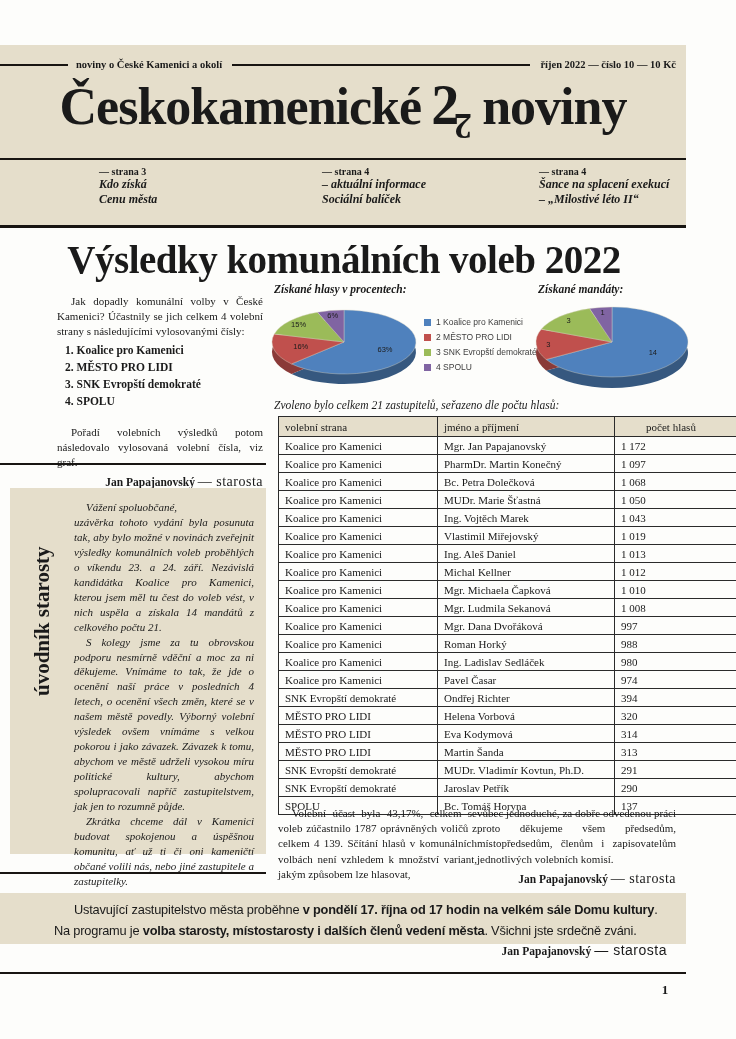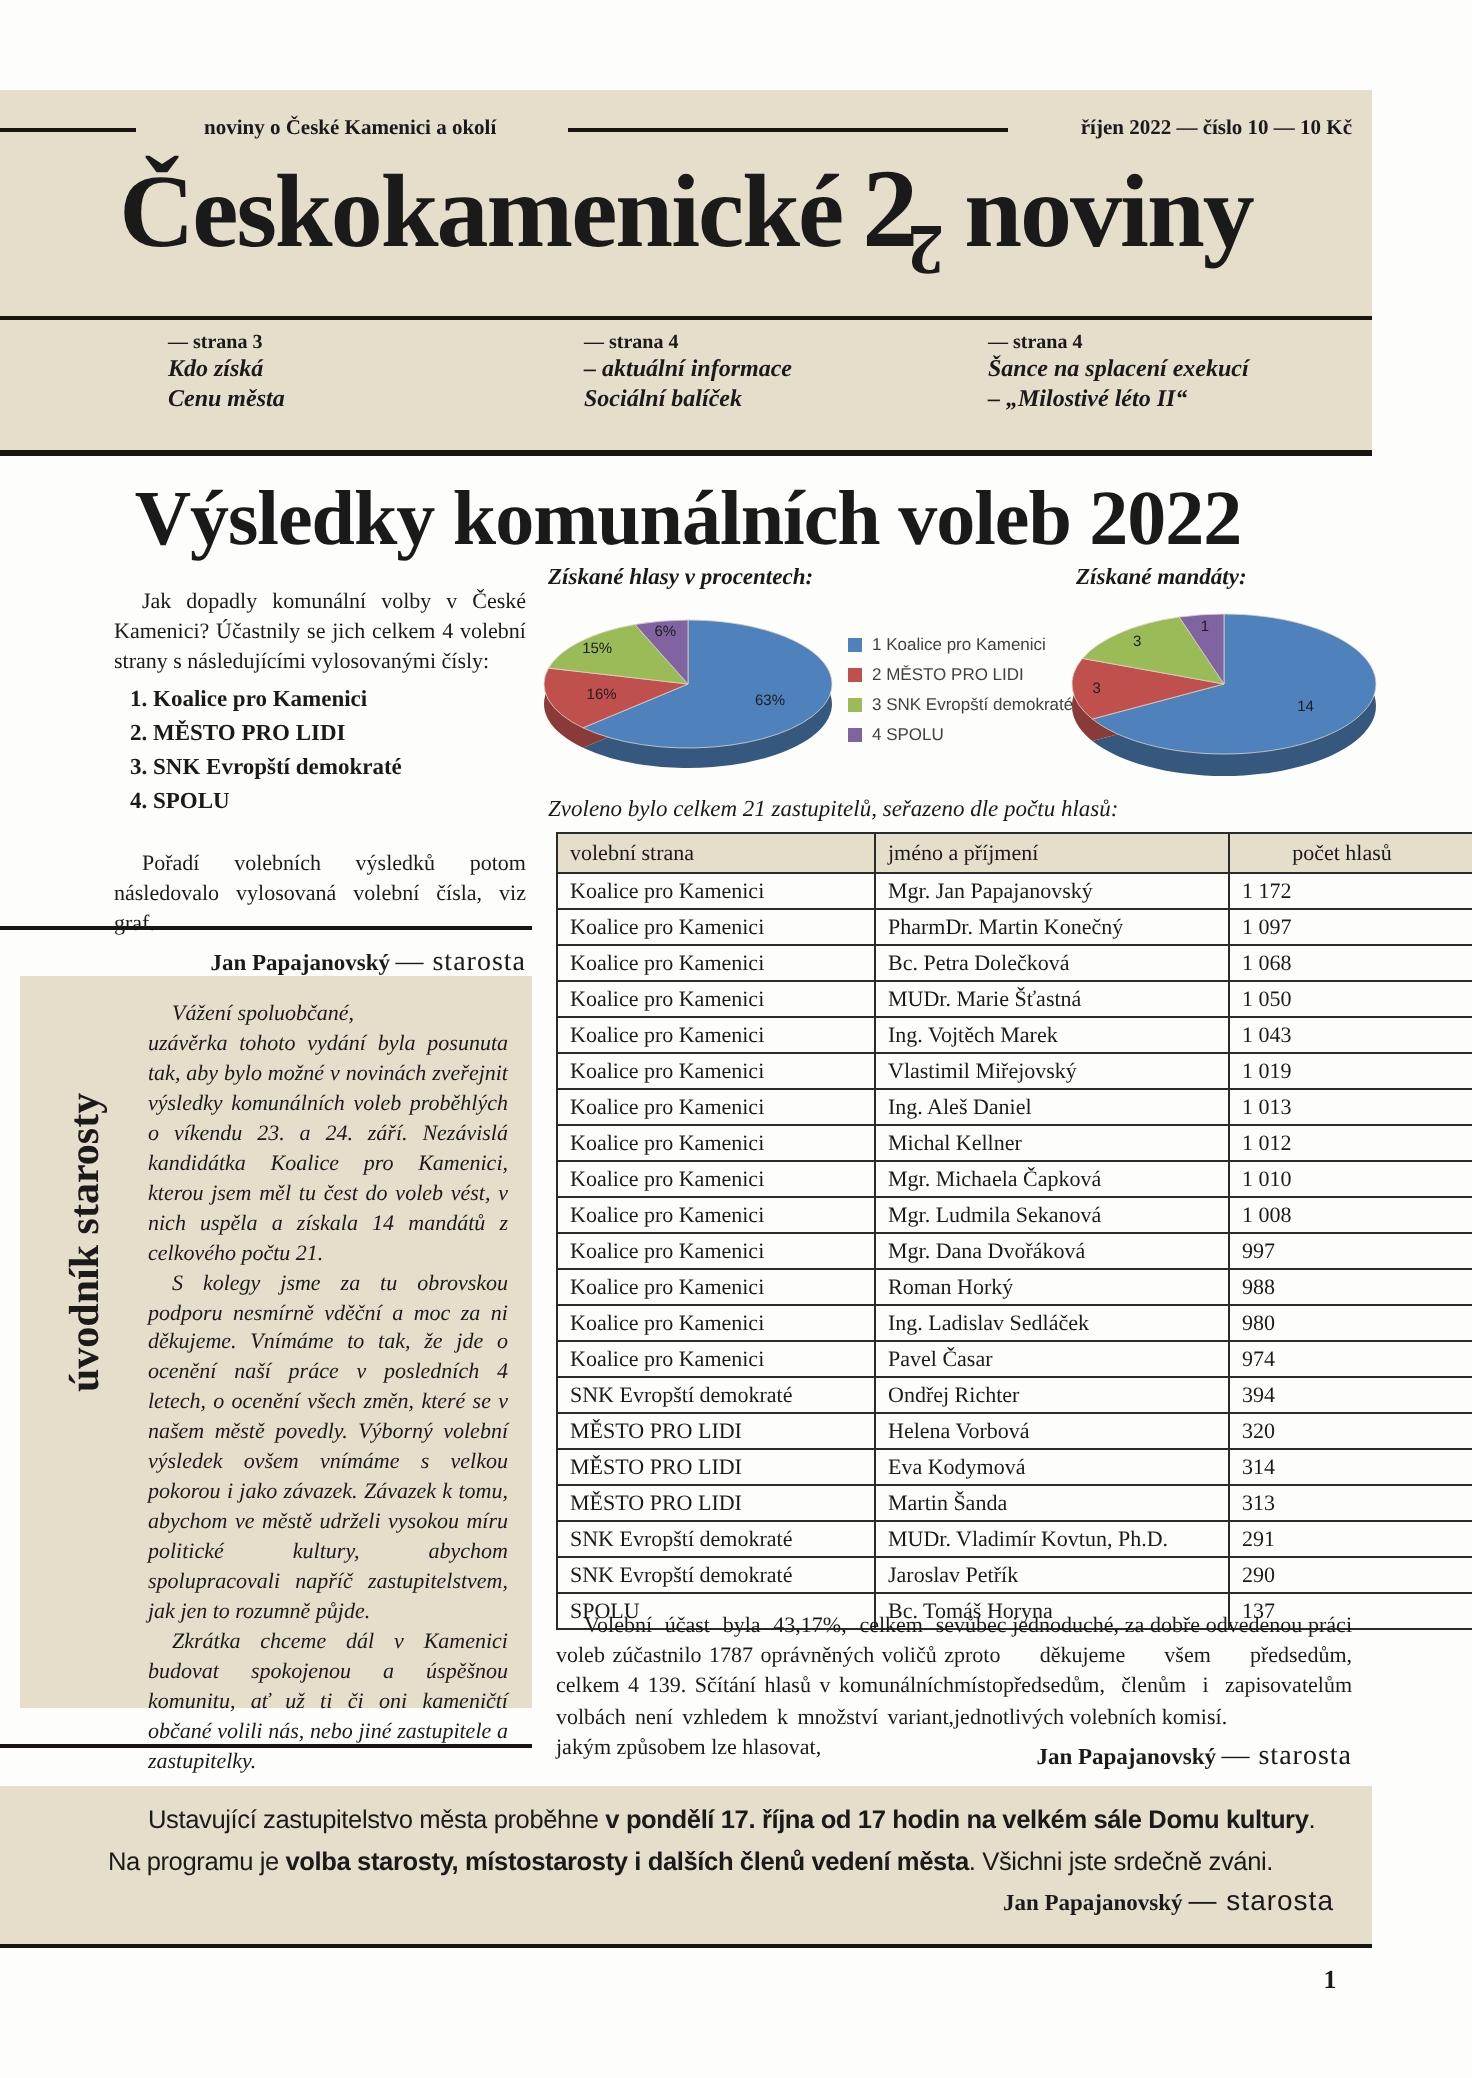--- a/index.html
+++ b/index.html
@@ -1,32 +1,32 @@
 <!DOCTYPE html>
 <html lang="cs"><head>
 <meta charset="utf-8">
 <style>
   html,body{margin:0;padding:0;background:#fff;}
   .page{position:relative;width:736px;height:1039px;background:#fdfdfb;overflow:hidden;
         font-family:"Liberation Serif",serif;color:#1a1a1a;}
   .hline{height:2px;background:#181512;}
   
   .masthead{position:absolute;left:0;top:45px;width:686px;height:113px;background:#e5decb;border-bottom:2px solid #181512;}
-  .issue-row{position:absolute;left:0;top:14px;width:686px;display:flex;align-items:center;font-size:10.5px;font-weight:bold;gap:26px;}
+  .issue-row{position:absolute;left:0;top:14px;width:686px;display:flex;align-items:center;font-size:10.5px;font-weight:bold;}
   .issue-row .seg1{width:68px;}
   .issue-row .seg2{flex:1;margin:0 10px;}
   .issue-row .tagline{margin-left:8px;white-space:nowrap;}
   .issue-row .issue{margin-right:10px;white-space:nowrap;}
   .paper-title{position:absolute;left:0;top:28px;width:686px;text-align:center;font-size:52px;font-weight:bold;letter-spacing:-1px;white-space:nowrap;}
   .logo{display:inline-block;font-weight:bold;margin:0 10px;}
   .logo .l2a{display:inline-block;font-size:56px;}
   .logo .l2b{display:inline-block;font-size:36px;transform:rotate(180deg);vertical-align:-14px;margin-left:-3px;}
   
   .teaser-band{position:absolute;left:0;top:160px;width:686px;height:68px;background:#e5decb;border-bottom:3px solid #181512;display:flex;box-sizing:border-box;padding:6px 0 0 84px;}
-  .teaser{box-sizing:border-box;}
+  .teaser{box-sizing:border-box;margin-left:15px;}
   .teaser .t-page{font-size:10px;font-weight:bold;}
   .teaser .t-line{font-size:12px;font-weight:bold;font-style:italic;line-height:1.28;}
   .teaser.c1{width:208px;} .teaser.c2{width:202px;} .teaser.c3{flex:1;}
   
   .headline{position:absolute;left:40px;top:237px;width:608px;text-align:center;font-size:39px;font-weight:bold;letter-spacing:-0.5px;white-space:nowrap;}
   .intro-col{position:absolute;left:57px;top:294px;width:206px;font-size:11px;line-height:1.38;text-align:justify;}
   .intro-col p{margin:0;text-indent:14px;}
   .party-list{margin:2px 0 14px 8px;padding:0;list-style:none;font-weight:bold;font-size:11.5px;line-height:1.5;}
   .sig{text-align:right;margin-top:2px;}
   .sig b{font-size:11.5px;}
@@ -54,21 +54,21 @@
   table.results th{background:#e5decb;height:17px;}
   table.results .c-votes{width:100px;text-align:left;padding-right:28px;}
   table.results th.c-votes{text-align:center;padding-right:20px;}
   table.results .c-party{width:146px;} table.results .c-name{width:164px;}
   
   .turnout{position:absolute;left:278px;top:806px;width:412px;display:flex;gap:0;font-size:11px;line-height:1.38;text-align:justify;}
   .turnout .col{width:199px;}
   .turnout p{margin:0;text-indent:14px;}
   .turnout .sig{text-align:right;}
   
-  .banner{position:absolute;left:0;top:893px;width:686px;height:81px;background:#e5decb;box-sizing:border-box;padding:7px 19px 0 54px;}
+  .banner{position:absolute;left:0;top:893px;width:686px;height:51px;background:#e5decb;box-sizing:border-box;padding:7px 19px 0 54px;}
   .banner .bline{font-size:12.8px;line-height:1.62;font-family:"Liberation Sans",sans-serif;letter-spacing:-0.2px;}
   .banner .bline.first{text-indent:20px;}
   .banner .sig{margin-top:1px;font-family:"Liberation Sans",sans-serif;font-size:11px;}
   .banner .sig b{font-family:"Liberation Serif",serif;font-size:11.5px;}
   .rule-bottom{position:absolute;left:0;top:972px;width:686px;}
   .page-number{position:absolute;left:650px;top:982px;width:30px;text-align:center;font-size:13px;font-weight:bold;}
 </style>
 </head>
 <body>
 

